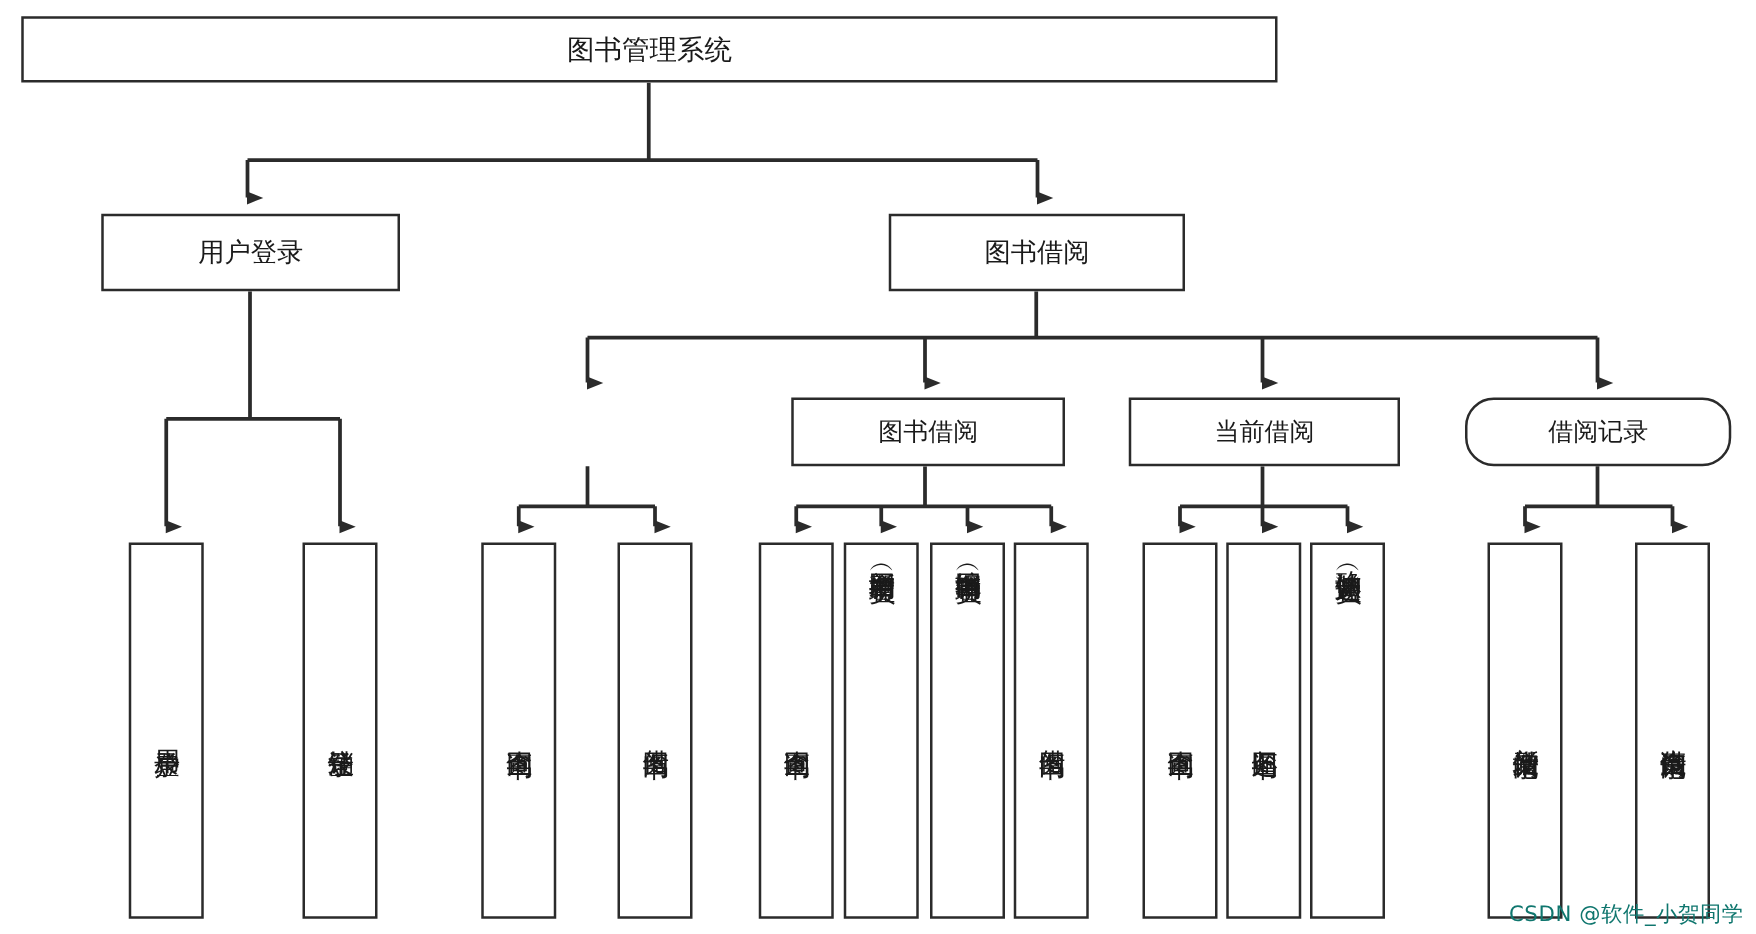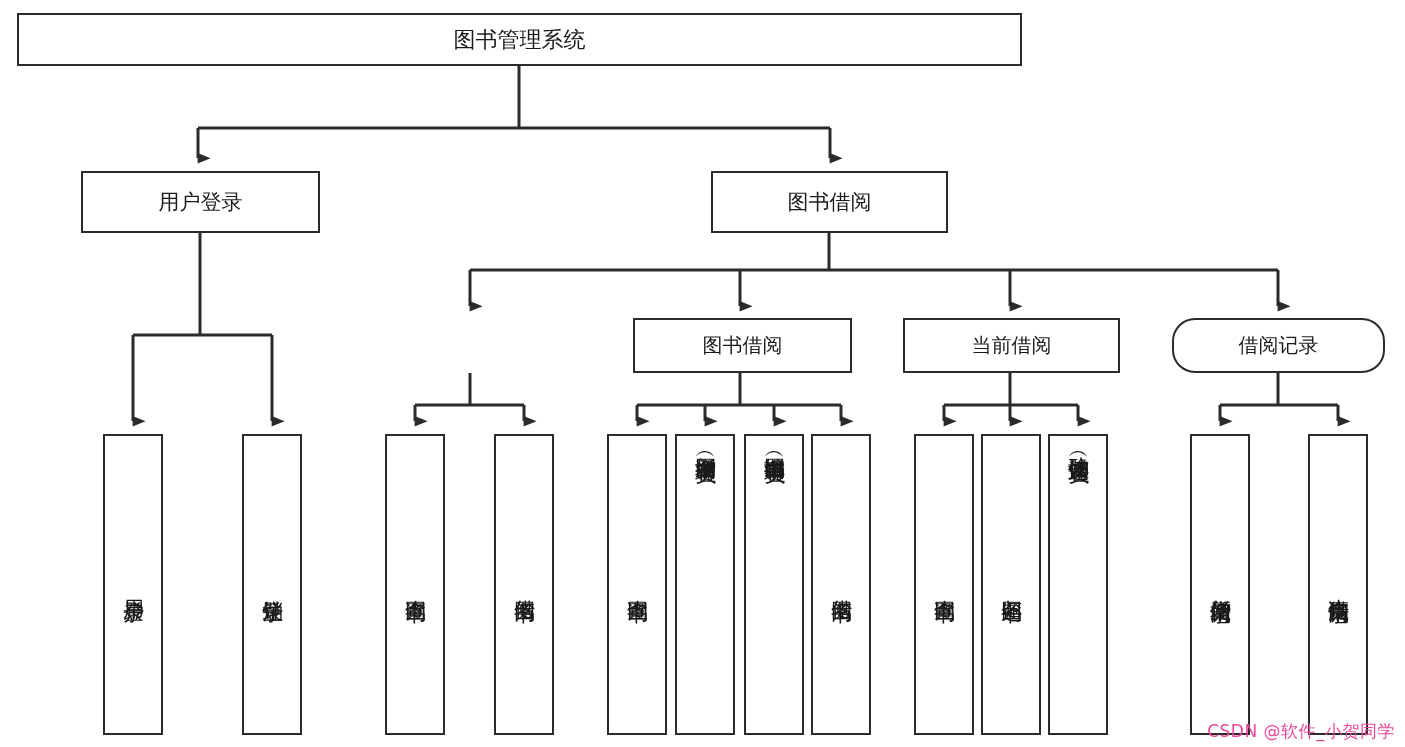--- a/index.html
+++ b/index.html
@@ -67,21 +67,21 @@
   }
   .leaf-inner.topaligned {
     align-items: flex-start;
     padding-top: 4px;
   }
   .watermark {
     position: absolute;
     right: 10px;
     bottom: 4px;
     font-size: 17px;
-    color: #ec4899;
+    color: #0f766e;
     white-space: nowrap;
     letter-spacing: 0.5px;
   }
 </style>
 </head>
 <body>
 
 <div id="canvas">
 
   <svg id="wires" viewBox="0 0 1405 747" xmlns="http://www.w3.org/2000/svg">

